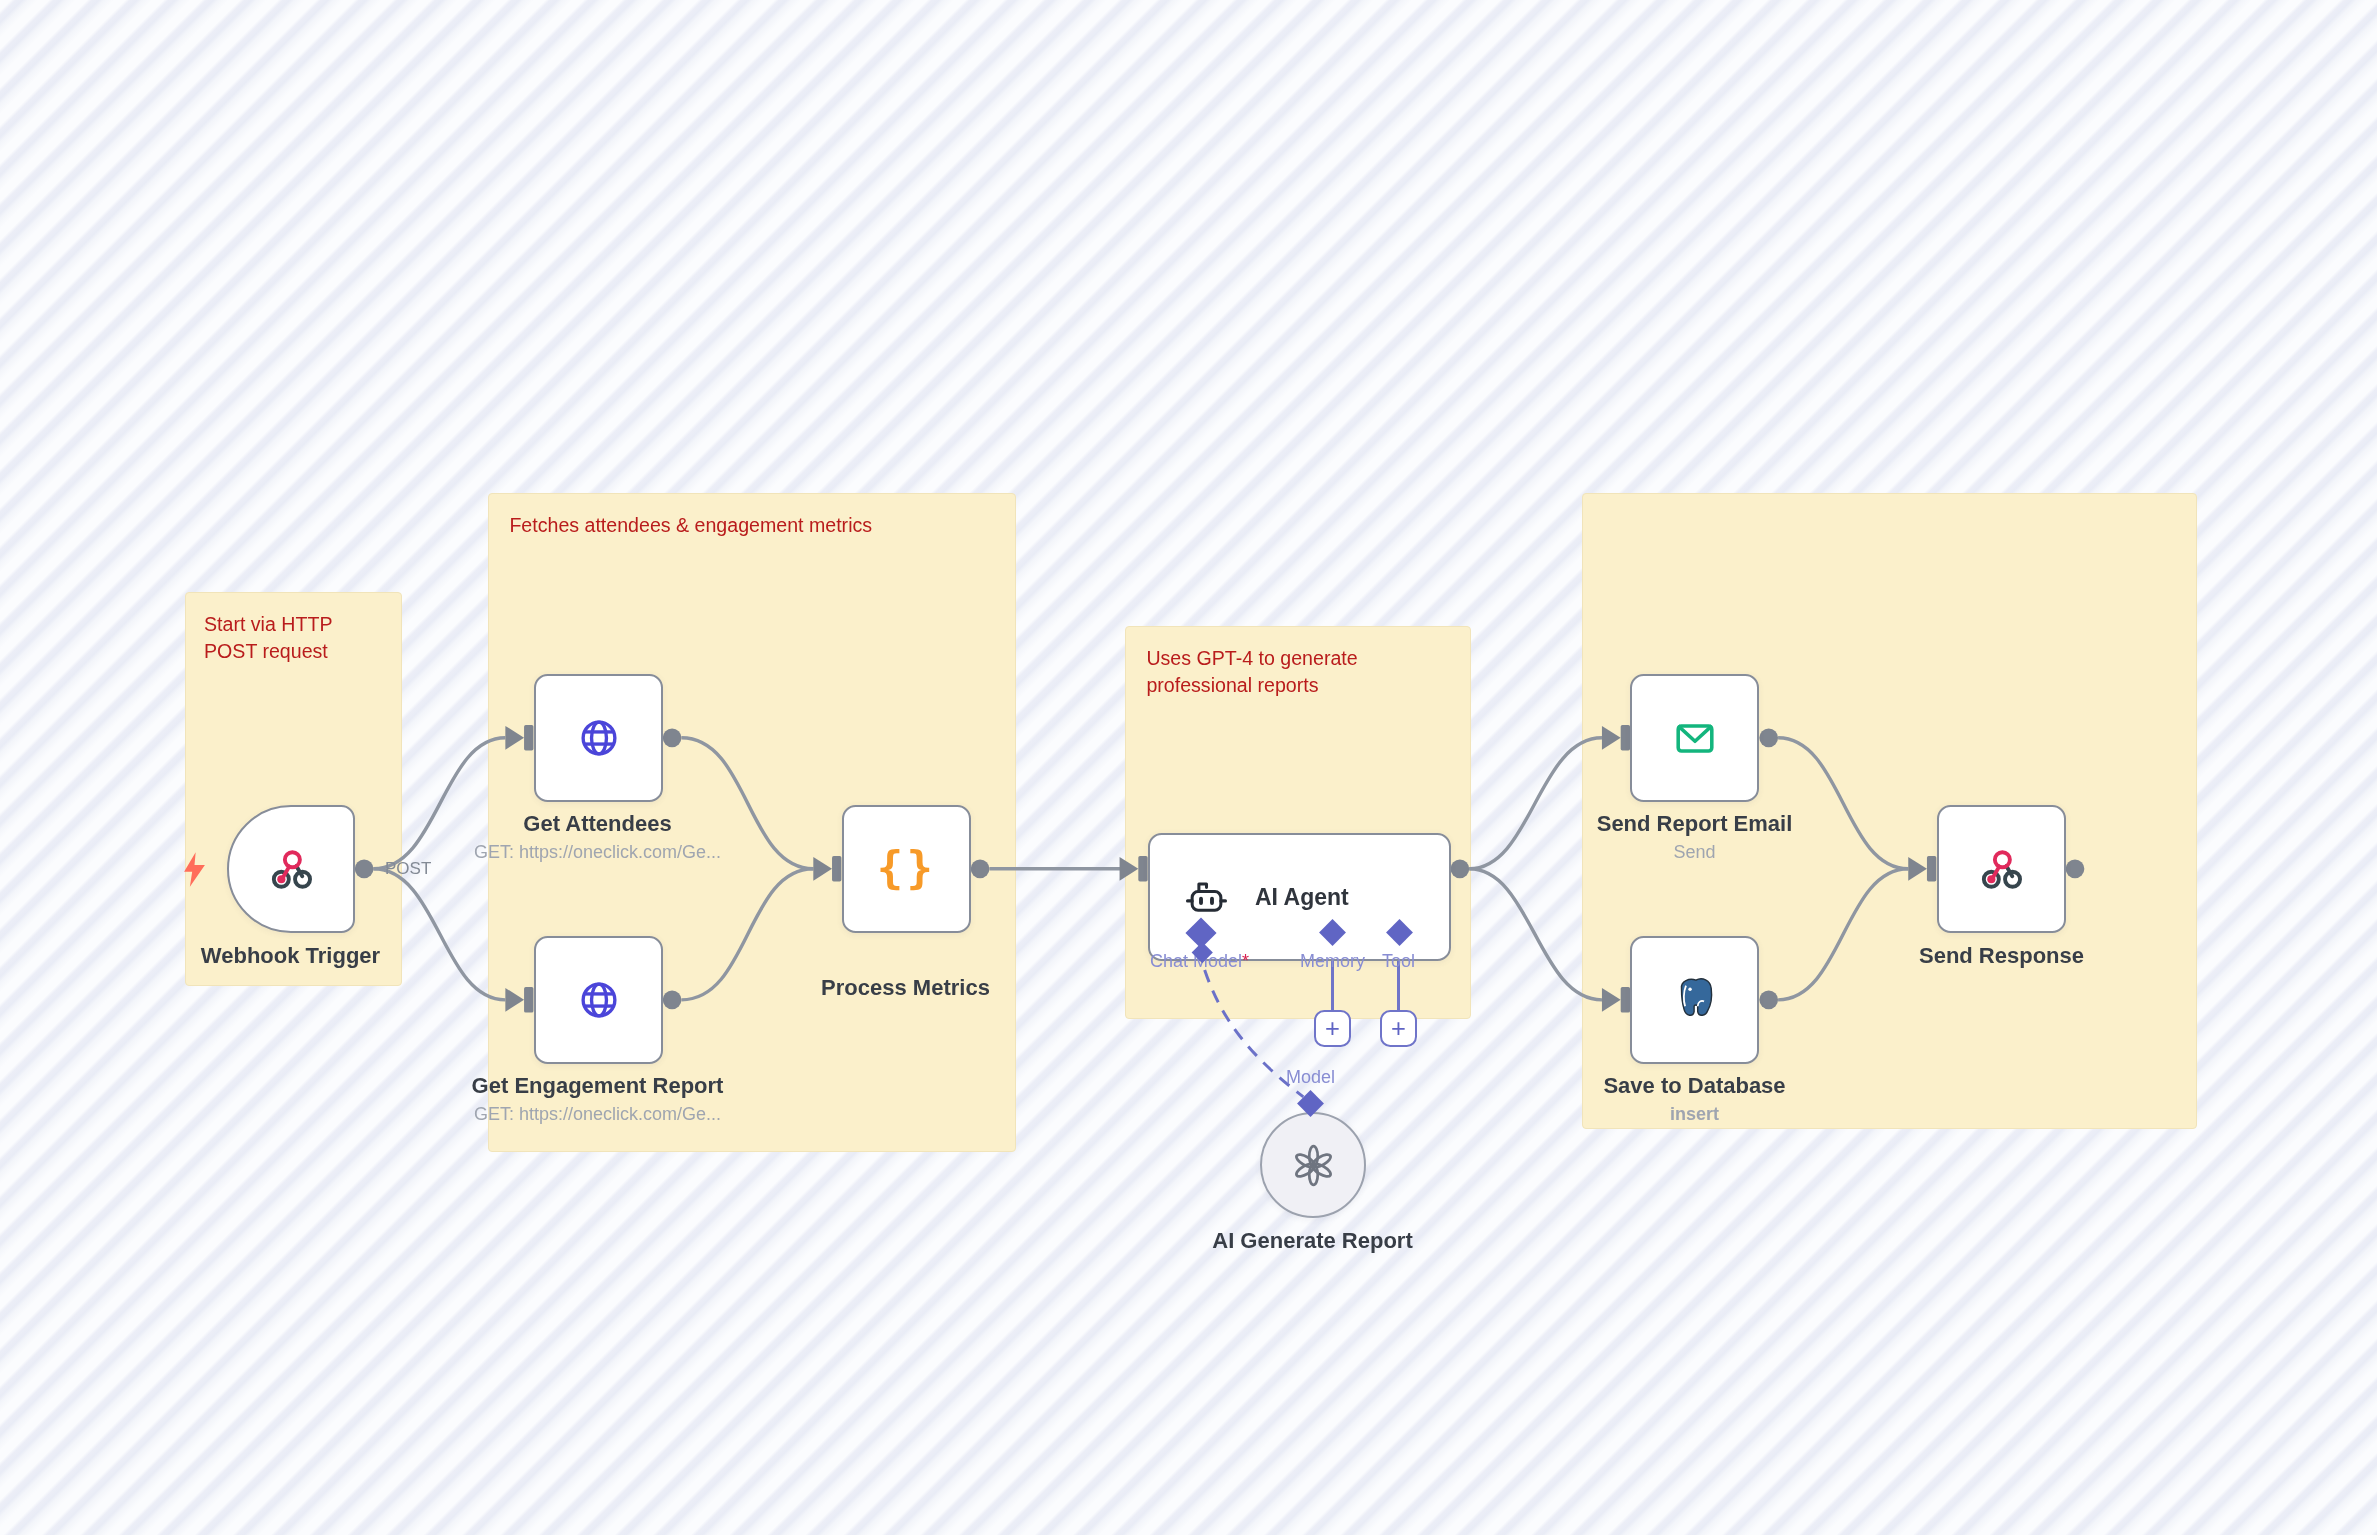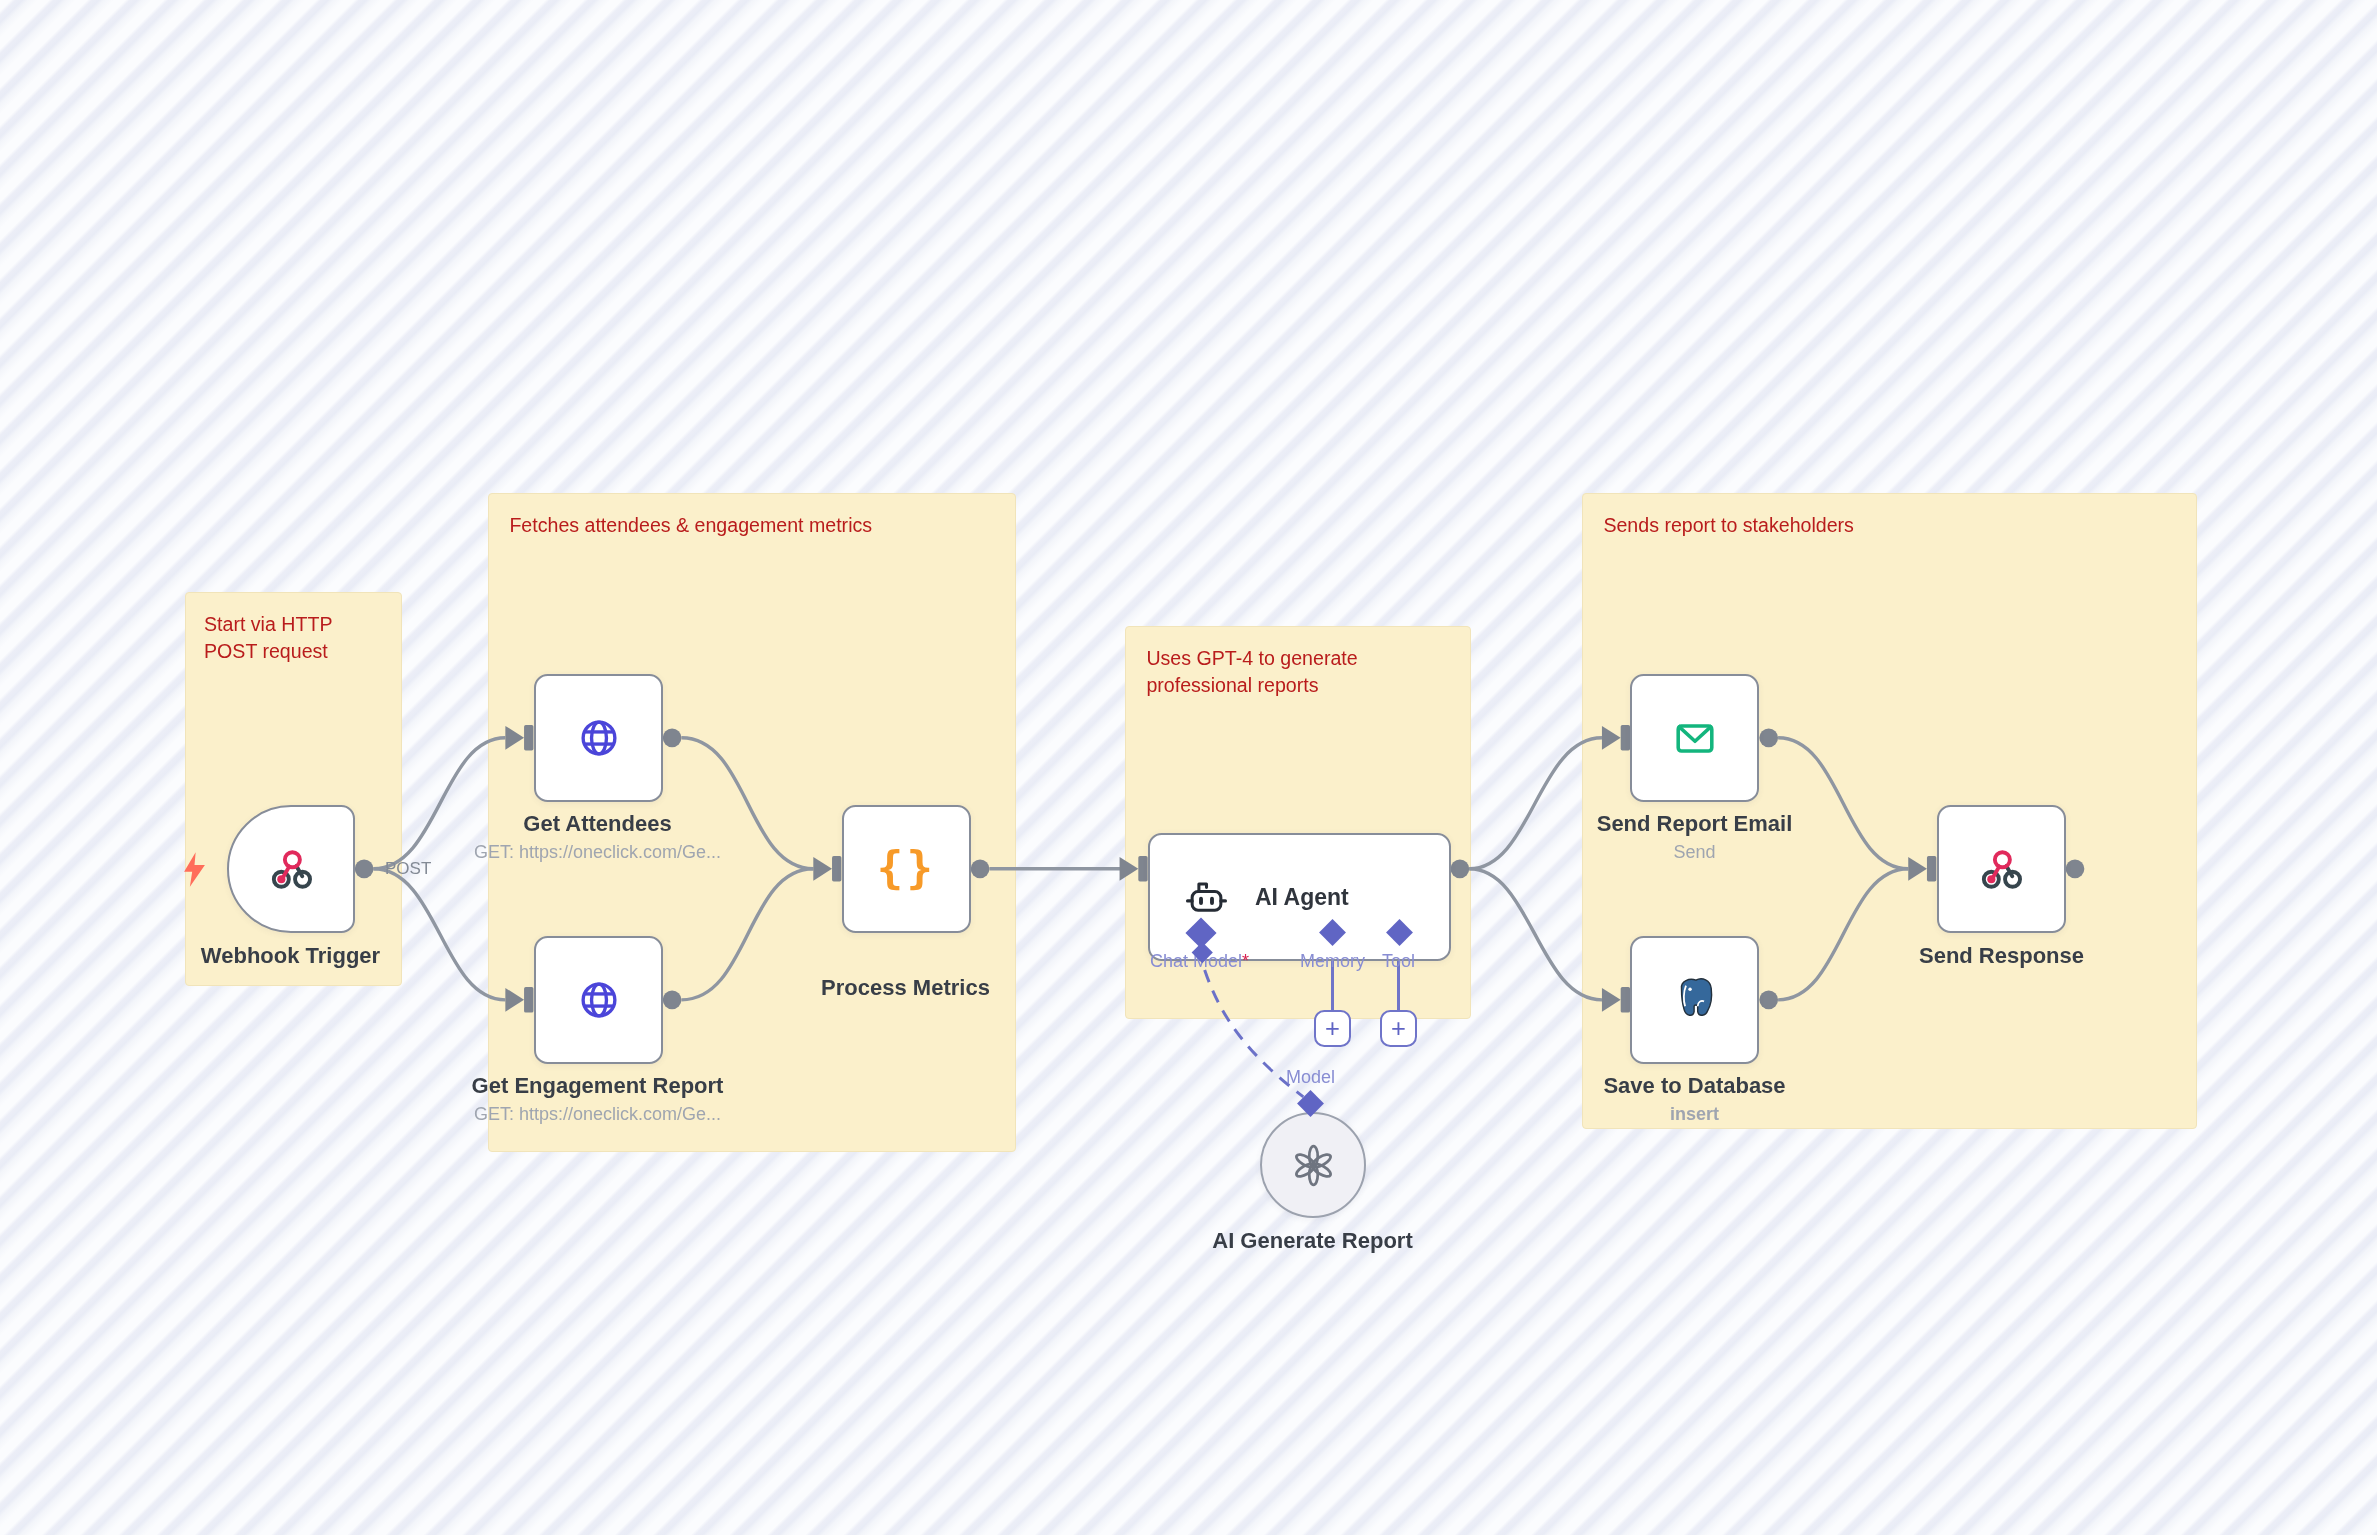--- a/index.html
+++ b/index.html
@@ -65,21 +65,20 @@
   <div class="sticky" style="left:185px;top:592px;width:217px;height:394px;padding-left:18px;">
     <p>Start via HTTP POST request</p>
   </div>
   <div class="sticky" style="left:488px;top:493px;width:528px;height:659px;">
     <p>Fetches attendees &amp; engagement metrics</p>
   </div>
   <div class="sticky" style="left:1125px;top:626px;width:346px;height:393px;">
     <p>Uses GPT-4 to generate professional reports</p>
   </div>
   <div class="sticky" style="left:1582px;top:493px;width:615px;height:636px;">
-    <p>Sends report to stakeholders</p>
   </div>
 
   <svg class="wires" width="2377" height="1536" viewBox="0 0 2794 1805">
 
     <path class="wire" d="M 439 1021 C 515 1021 520 867 594 867"></path>
     <path class="wire" d="M 439 1021 C 515 1021 520 1175 594 1175"></path>
     <path class="wire" d="M 801 867 C 880 867 878 1021 956 1021"></path>
     <path class="wire" d="M 801 1175 C 880 1175 878 1021 956 1021"></path>
     <path class="wire" d="M 1163 1021 L 1318 1021"></path>
     <path class="wire" d="M 1727 1021 C 1800 1021 1808 867 1883 867"></path>

